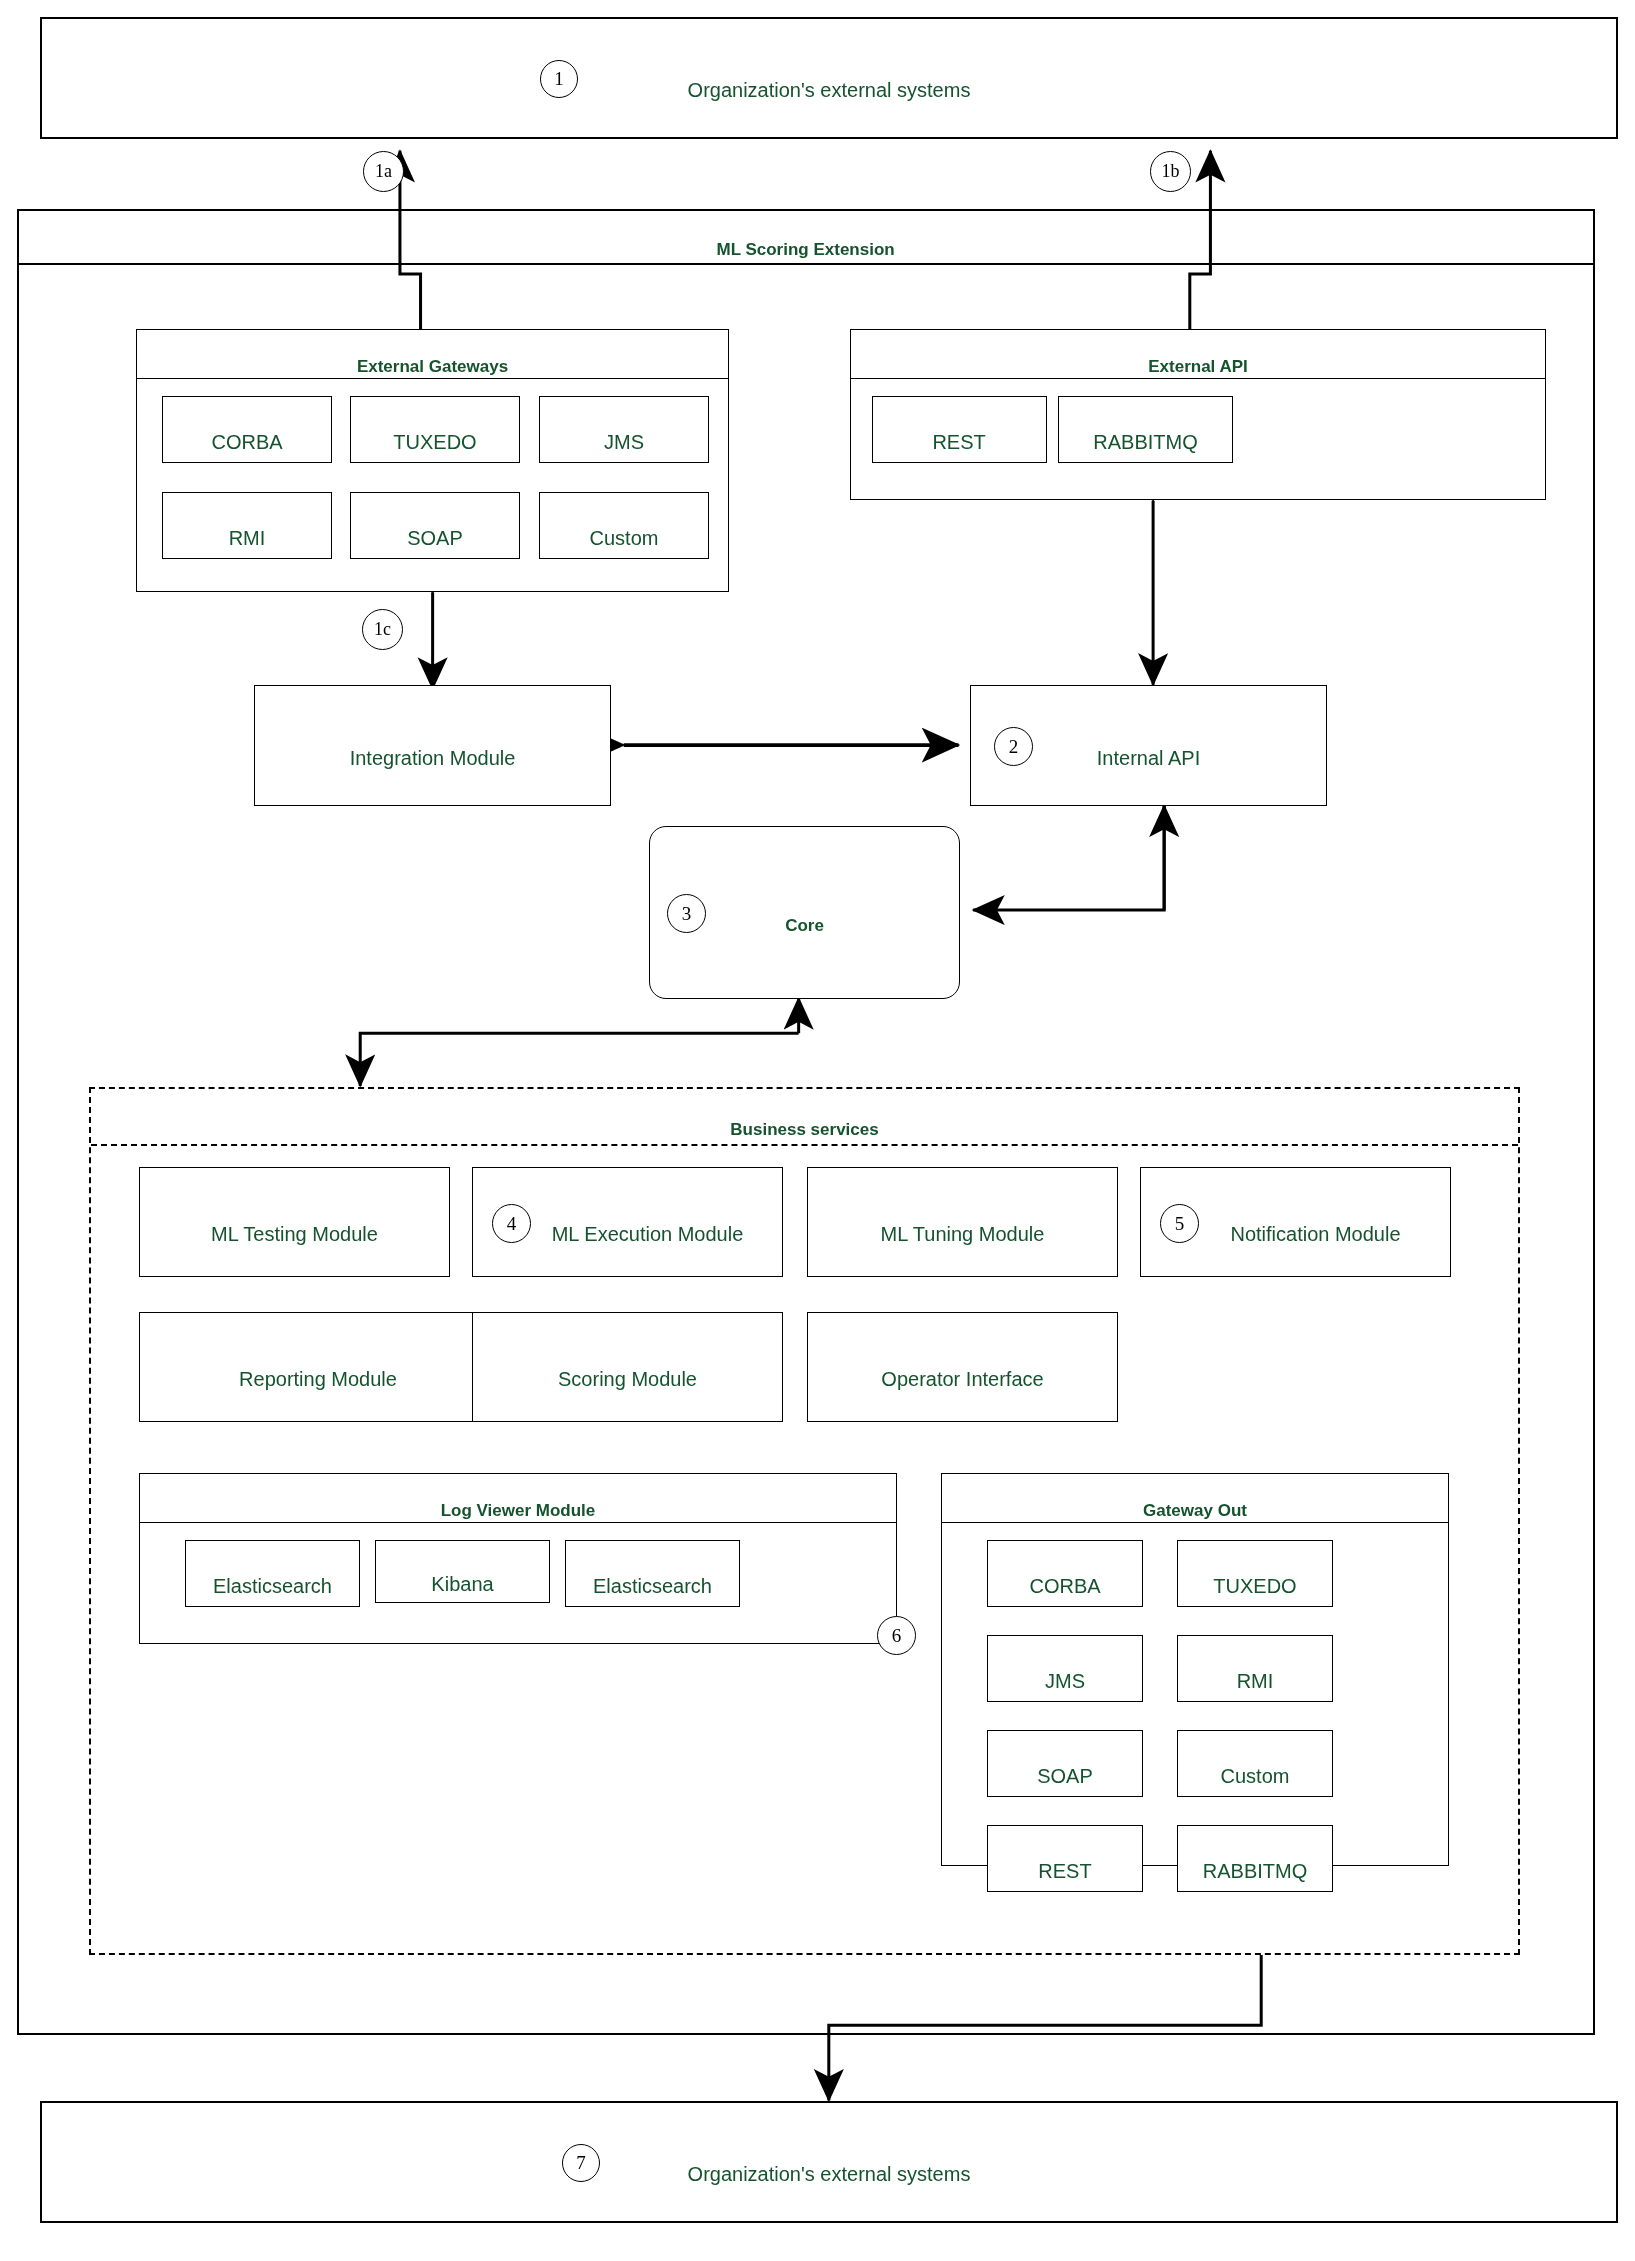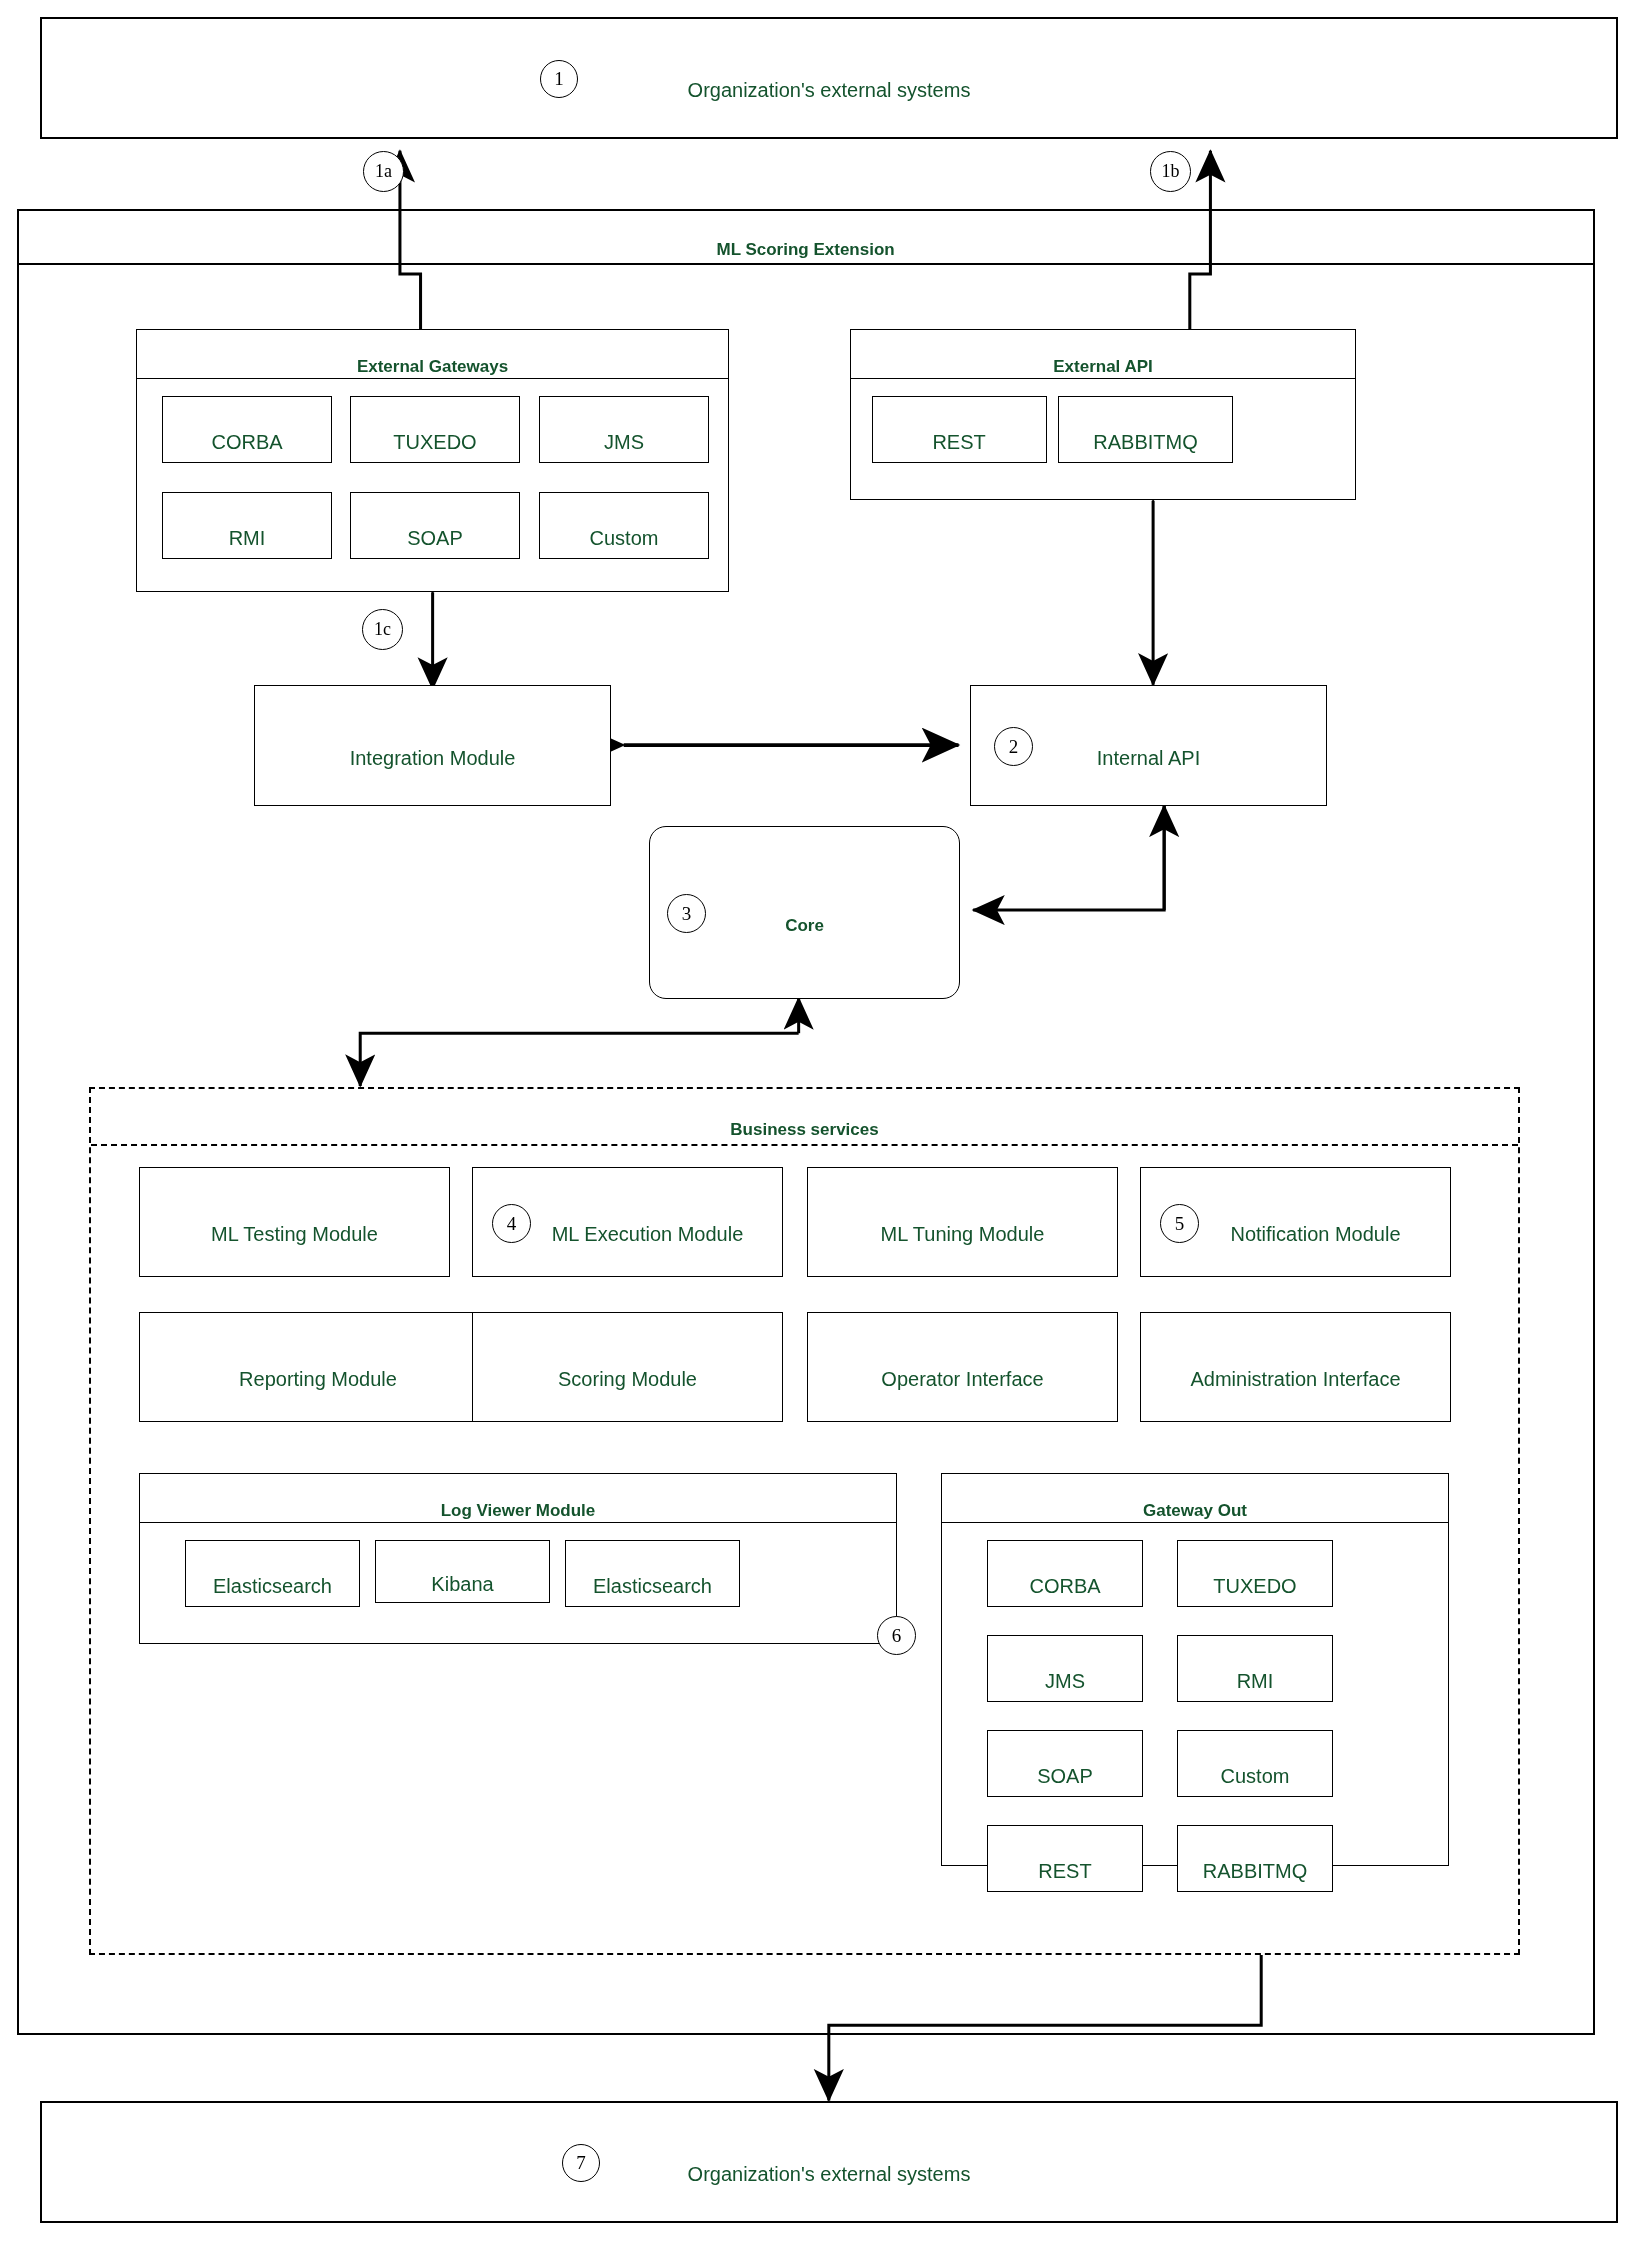--- a/index.html
+++ b/index.html
@@ -109,21 +109,21 @@
       </div>
     <div class="box thin ctr" style="left:402px;top:162px;width:170px;height:67px;">
       <span class="lbl">Custom</span>
       </div>
   </div>
 
   <div class="num" style="left:362px;top:609px;width:39px;height:39px;font-size:18px;">
     <span>1c</span>
   </div>
 
-  <div class="box thin" style="left:850px;top:329px;width:506px;height:171px;z-index:3;">
+  <div class="box thin" style="left:850px;top:329px;width:696px;height:171px;z-index:3;">
     <div class="hdr" style="height:49px;border-bottom-width:1.5px;">
       <span class="lbl big b">External API</span>
     </div>
     <div class="box thin ctr" style="left:20.6px;top:66px;width:175px;height:67px;">
       <span class="lbl">REST</span>
       </div>
     <div class="box thin ctr" style="left:207px;top:66px;width:175px;height:67px;">
       <span class="lbl">RABBITMQ</span>
       </div>
   </div>
@@ -193,25 +193,20 @@
     <div class="box thin" style="left:381px;top:223px;width:311px;height:110px;">
       <div class="ctr" style="left:0;top:0;right:0;bottom:0;padding:0 7px;">
         <span class="lbl">Scoring Module</span>
       </div>
     </div>
     <div class="box thin" style="left:716px;top:223px;width:311px;height:110px;">
       <div class="ctr" style="left:0;top:0;right:0;bottom:0;padding:0 7px;">
         <span class="lbl">Operator Interface</span>
       </div>
     </div>
-    <div class="box thin" style="left:1049px;top:223px;width:311px;height:110px;">
-      <div class="ctr" style="left:0;top:0;right:0;bottom:0;padding:0 4px;">
-        <span class="lbl">Administration Interface</span>
-      </div>
-    </div>
 
     <div class="box thin" style="left:48px;top:384px;width:758px;height:171px;">
       <div class="hdr" style="height:49px;border-bottom-width:1.5px;">
         <span class="lbl big b">Log Viewer Module</span>
       </div>
       <div class="box thin ctr" style="left:45px;top:66px;width:175px;height:67px;">
         <span class="lbl">Elasticsearch</span>
         </div>
       <div class="box thin ctr" style="left:235px;top:66px;width:175px;height:63px;">
         <span class="lbl">Kibana</span>

